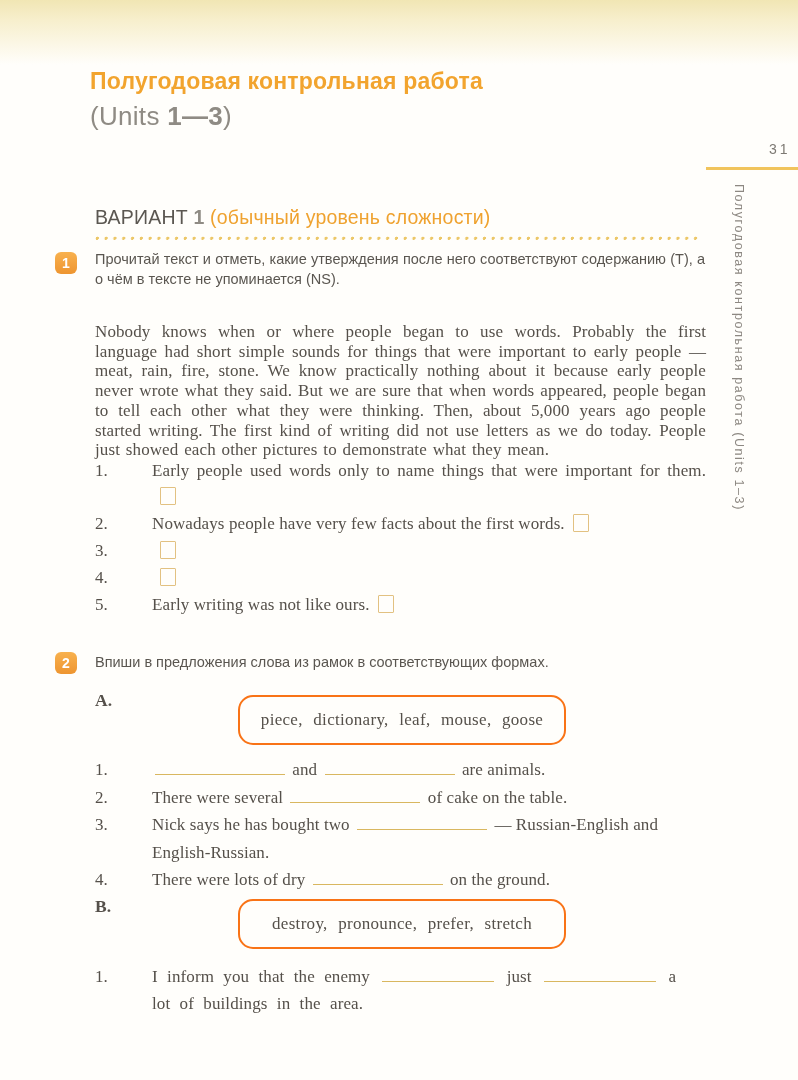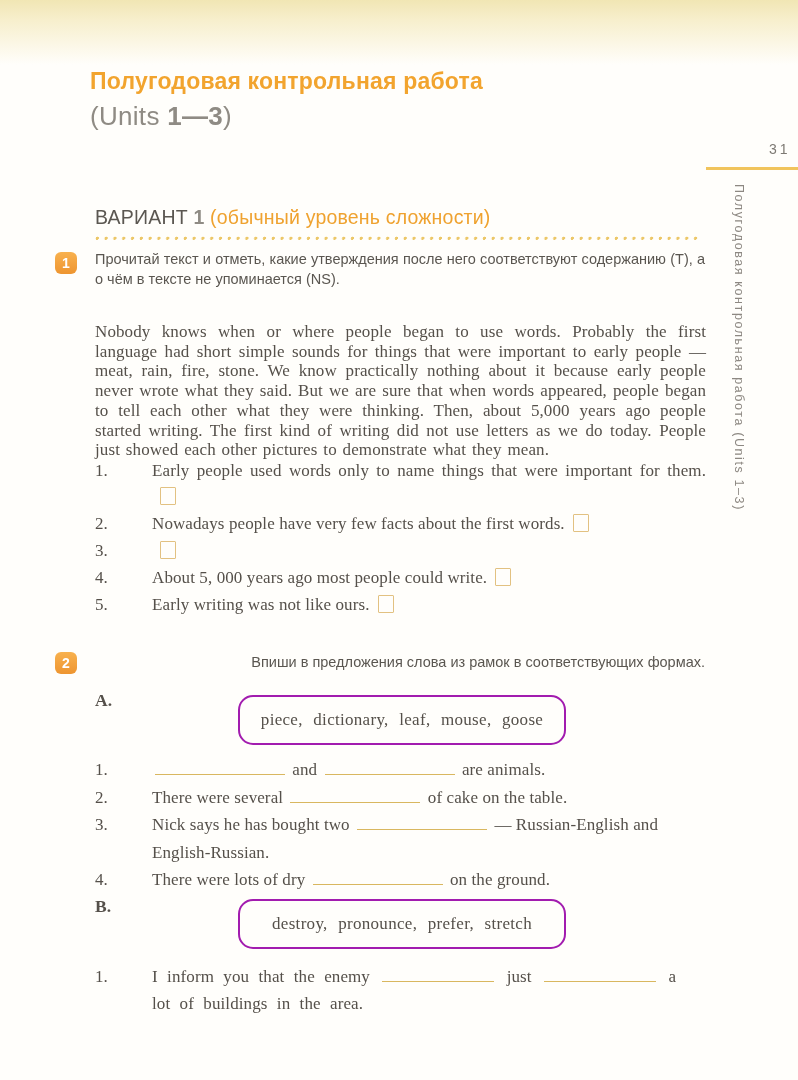--- a/index.html
+++ b/index.html
@@ -56,21 +56,21 @@
     color:#fff;font-size:14px;font-weight:700;line-height:22px;text-align:center;
   }
   .b1{left:55px;top:252px;}
   .b2{left:55px;top:652px;}
 
   .instr{
     position:absolute;left:95px;width:610px;
     font-size:14.5px;line-height:19.5px;color:#5a5650;text-align:justify;
   }
   .i1{top:250px;}
-  .i2{top:653px;text-align:right;}
+  .i2{top:653px;text-align:left;}
 
   .passage{
     position:absolute;left:95px;top:298px;width:611px;
     font-size:17px;line-height:19.7px;color:#55504a;
     text-align:justify;word-spacing:1.5px;letter-spacing:.1px;margin-top:24px;
   }
 
   .list{position:absolute;left:95px;}
   .statements{top:458px;width:611px;}
   .listA{top:756px;width:611px;}
@@ -95,21 +95,21 @@
   .listB .blank{width:112px;}
 
   .sec-label{
     position:absolute;left:95px;
     font-size:17.5px;font-weight:700;color:#55504a;
   }
   .lA{top:690px;}
   .lB{top:896px;}
   .wordbox{
     position:absolute;left:238px;width:324px;height:46px;
-    border:2px solid #a21caf;border-radius:15px;
+    border:2px solid #f97316;border-radius:15px;
     display:flex;align-items:center;justify-content:center;
     font-size:17px;color:#55504a;word-spacing:6px;letter-spacing:.3px;
   }
   .boxA{top:695px;}
   .boxB{top:899px;}
 </style>
 </head>
 <body>
 
 <div class="page">
@@ -138,21 +138,21 @@
     <div class="srow">
       <span class="snum">2.</span>
       <span class="stext"><span>Nowadays people have very few facts about the first words.</span><span class="checkbox"></span></span>
     </div>
     <div class="srow">
       <span class="snum">3.</span>
       <span class="stext"><span class="checkbox"></span></span>
     </div>
     <div class="srow">
       <span class="snum">4.</span>
-      <span class="stext"><span>About 5, 000 years ago most people could write.</span><span class="checkbox"></span></span>
+      <span class="stext"><span class="checkbox"></span></span>
     </div>
     <div class="srow">
       <span class="snum">5.</span>
       <span class="stext"><span>Early writing was not like ours.</span><span class="checkbox"></span></span>
     </div>
   </div>
 
   <div class="badge b2">2</div>
   <div class="instr i2">Впиши в предложения слова из рамок в соответствующих формах.</div>
 

